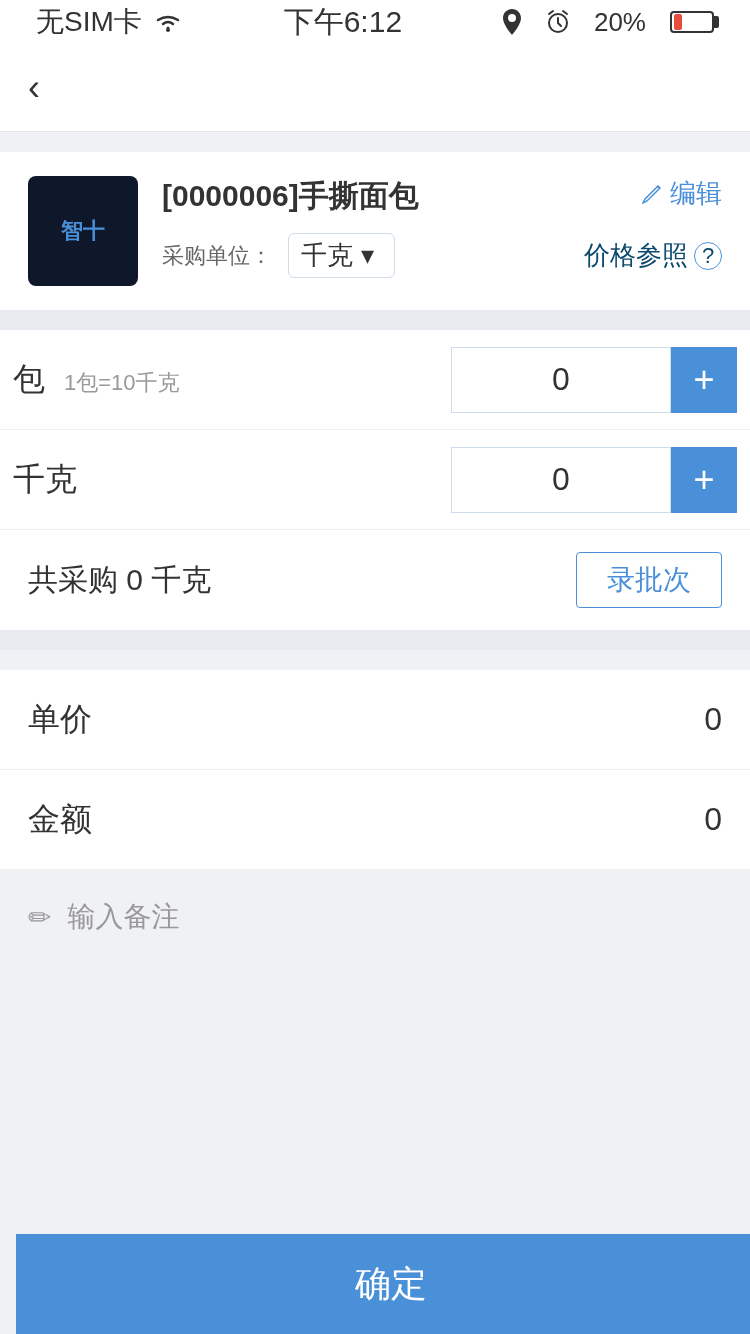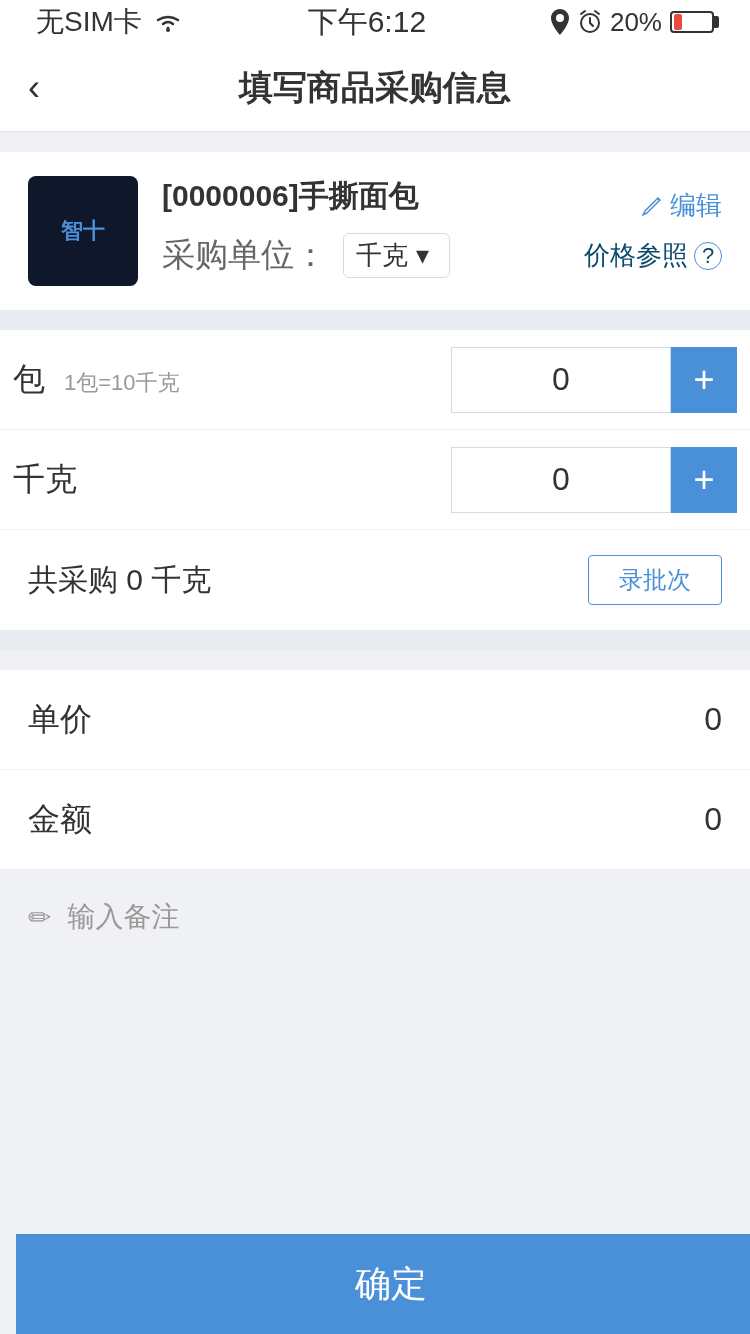--- a/index.html
+++ b/index.html
@@ -19,21 +19,21 @@
       background: #fff;
       display: flex;
       align-items: center;
       justify-content: space-between;
       padding: 0 36px;
       font-size: 28px;
       color: #333;
     }
     .status-left { display: flex; align-items: center; gap: 10px; }
     .status-center { font-size: 30px; font-weight: 500; }
-    .status-right { display: flex; align-items: center; gap: 8px; font-size: 26px; }
+    .status-right { display: flex; align-items: center; gap: 24px; font-size: 26px; }
     .battery {
       width: 44px; height: 22px;
       border: 2px solid #333;
       border-radius: 4px;
       position: relative;
       display: flex; align-items: center;
     }
     .battery::after {
       content: '';
       position: absolute;
@@ -107,35 +107,35 @@
       flex-direction: column;
       gap: 16px;
     }
     .product-name {
       font-size: 30px;
       font-weight: 600;
       color: #333;
     }
     .product-edit {
       position: absolute;
-      top: 36px;
+      top: 24px;
       right: 28px;
       color: #4a90d9;
       font-size: 26px;
       display: flex;
       align-items: center;
       gap: 6px;
     }
     .purchase-unit-row {
       display: flex;
       align-items: center;
       gap: 16px;
     }
     .purchase-unit-label {
-      font-size: 33px;
+      font-size: 22px;
       color: #666;
     }
     .unit-select {
       border: 1px solid #d0dce8;
       border-radius: 6px;
       padding: 4px 20px 4px 12px;
       font-size: 26px;
       color: #333;
       background: #fff;
       position: relative;
@@ -217,21 +217,21 @@
       background: #fff;
       border-bottom: none;
     }
     .summary-text {
       font-size: 30px;
       color: #333;
     }
     .batch-btn {
       border: 1px solid #4a90d9;
       color: #4a90d9;
-      font-size: 24px;
+      font-size: 28px;
       padding: 8px 30px;
       border-radius: 4px;
       background: #fff;
       cursor: pointer;
     }
 
     
     .price-section {
       background: #fff;
       margin-top: 20px;
@@ -327,21 +327,20 @@
     </svg>
     <span>20%</span>
     <div class="battery">
       <div class="battery-fill"></div>
     </div>
   </div>
 </div>
 
 <div class="nav-bar">
   <span class="nav-back">‹</span>
-  <span class="nav-title">填写商品采购信息</span>
 </div>
 
 <div class="product-card">
   <div class="product-thumb">
     <span class="product-thumb-text">智十</span>
   </div>
   <div class="product-info">
     <span class="product-name">[0000006]手撕面包</span>
     <div class="purchase-unit-row">
       <span class="purchase-unit-label">采购单位：</span>

